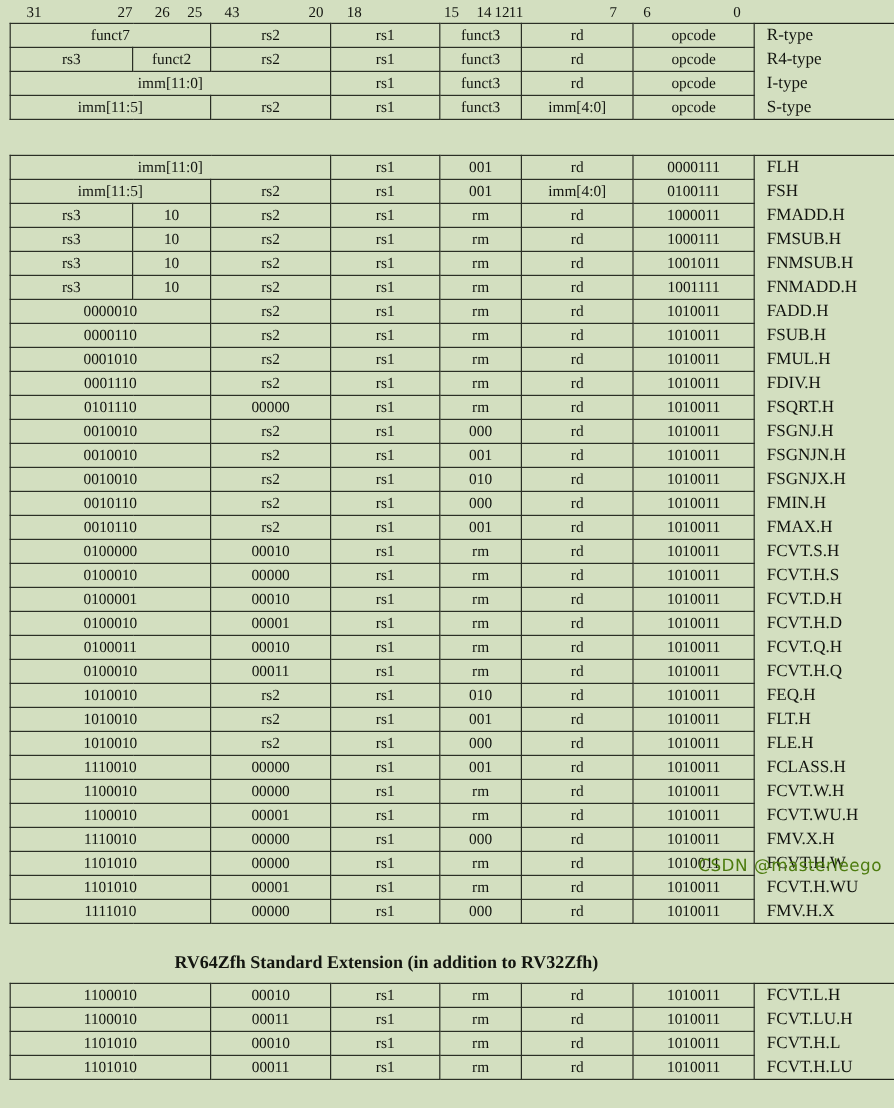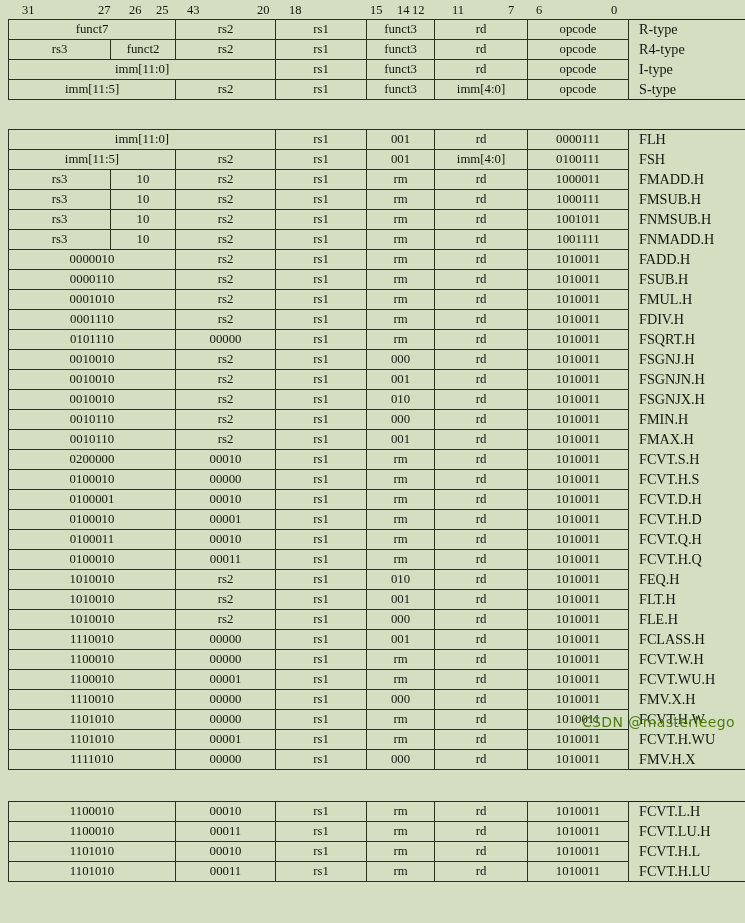--- a/index.html
+++ b/index.html
@@ -118,21 +118,21 @@
       <span style="left: 14px;">31</span>
       <span style="left: 90px;">27</span>
       <span style="left: 121px;">26</span>
       <span style="left: 148px;">25</span>
       <span style="left: 179px;">43</span>
       <span style="left: 249px;">20</span>
       <span style="left: 281px;">18</span>
       <span style="left: 342px; margin-left: 20px;">15</span>
       <span style="left: 389px;">14</span>
       <span style="left: 404px;">12</span>
-      <span style="left: 444px;">11</span>
+      <span style="left: 416px;">11</span>
       <span style="left: 500px;">7</span>
       <span style="left: 528px;">6</span>
       <span style="left: 603px;">0</span>
     </div>
 
   <table class="ilist">
     <colgroup>
       <col class="c31_27">
         <col class="c26_25">
         <col class="c24_20">
@@ -338,21 +338,21 @@
         <tr>
           <td colspan="2">0010110</td>
           <td>rs2</td>
           <td>rs1</td>
           <td>001</td>
           <td>rd</td>
           <td>1010011</td>
           <td class="mnem">FMAX.H</td>
         </tr>
         <tr>
-          <td colspan="2">0200000</td>
+          <td colspan="2">0100000</td>
           <td>00010</td>
           <td>rs1</td>
           <td>rm</td>
           <td>rd</td>
           <td>1010011</td>
           <td class="mnem">FCVT.S.H</td>
         </tr>
         <tr>
           <td colspan="2">0100010</td>
           <td>00000</td>
@@ -486,20 +486,21 @@
           <td>000</td>
           <td>rd</td>
           <td>1010011</td>
           <td class="mnem">FMV.H.X</td>
         </tr>
       </tbody>
   </table>
 
   <div class="gap-c"></div>
 
+  <div class="heading">RV64Zfh Standard Extension (in addition to RV32Zfh)</div>
 
   <div class="gap-d"></div>
 
   <table class="ilist">
     <colgroup>
       <col class="c31_27">
         <col class="c26_25">
         <col class="c24_20">
       <col class="c19_15">
         <col class="c14_12">

